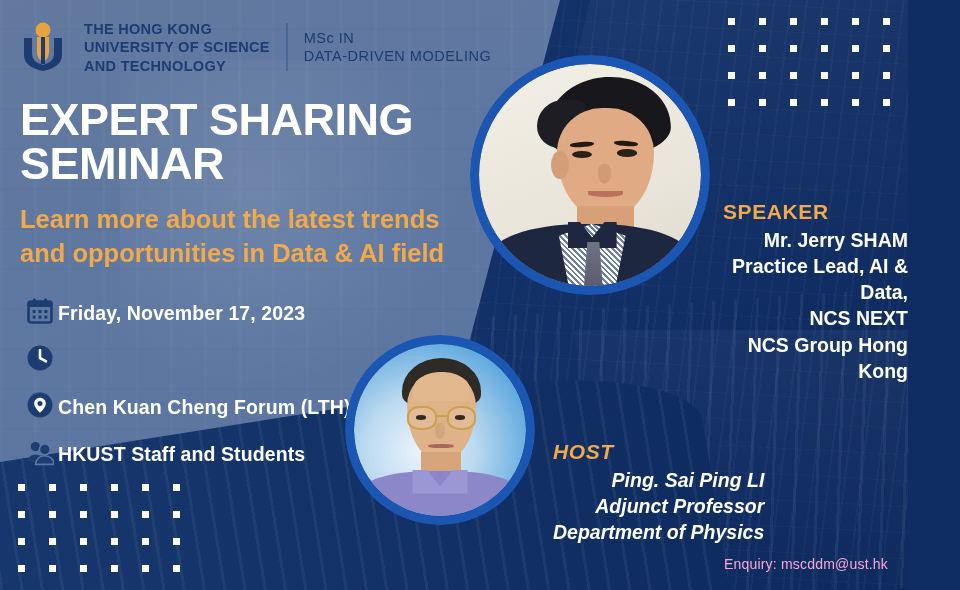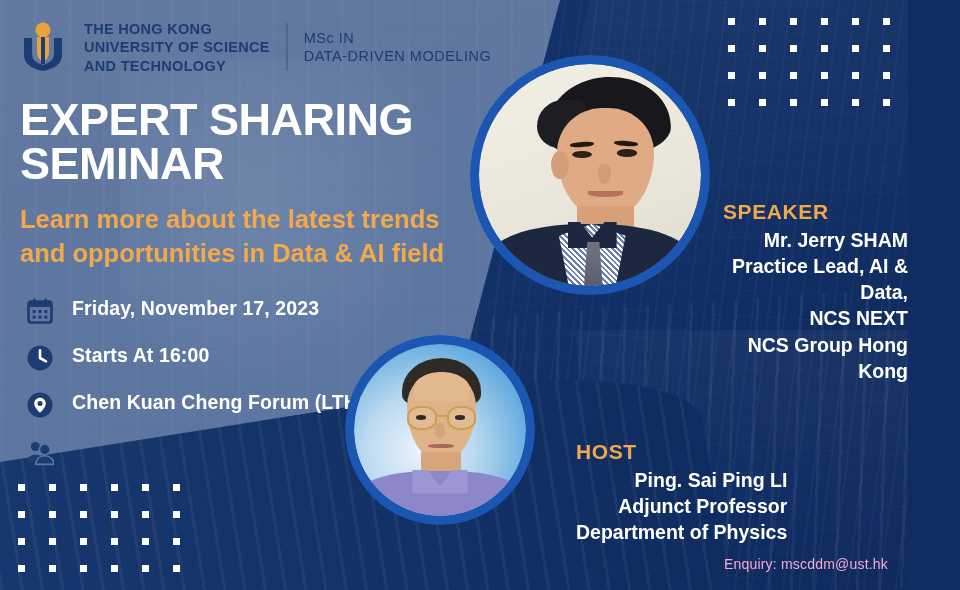--- a/index.html
+++ b/index.html
@@ -104,21 +104,21 @@
     line-height:.98; letter-spacing:-.5px; white-space:pre-line;
   }
   .subhead {
     position:absolute; left:20px; top:203px; width:500px;
     color:#f2a94a; font-size:25.5px; font-weight:700;
     line-height:1.33; white-space:pre-line;
   }
 
   
   .details { position:absolute; left:26px; top:297px; display:flex; flex-direction:column; gap:19px; }
-  .detail-row { display:flex; align-items:flex-start; gap:18px; }
+  .detail-row { display:flex; align-items:flex-end; gap:4px; }
   .detail-icon { width:28px; height:28px; flex:none; display:block; }
   .detail-text { color:#ffffff; font-size:19.5px; font-weight:700; letter-spacing:.1px; }
 
   
   .photo { position:absolute; border-radius:50%; overflow:hidden; }
   .photo .ring {
     position:absolute; inset:0; border-radius:50%;
     border:9px solid #1a56b2; box-sizing:border-box; z-index:3;
   }
   .photo .inner { position:absolute; inset:9px; border-radius:50%; overflow:hidden; z-index:2; }
@@ -175,21 +175,21 @@
   .ho-shirt { position:absolute; left:2%; top:74%; width:96%; height:32%; background:#8b87c8; border-radius:44% 44% 0 0; }
   .ho-collar { position:absolute; left:34%; top:73%; width:32%; height:14%; background:#9b97d4;
                clip-path:polygon(0 0,26% 0,50% 70%,74% 0,100% 0,100% 100%,0 100%); }
 
   
   .role-block { position:absolute;margin-top:28px; }
   .role-label { color:#f2a94a; font-size:21px; font-weight:700; letter-spacing:.6px; margin-bottom:3px; }
   .role-lines { color:#ffffff; font-size:19.5px; font-weight:700; line-height:1.34; white-space:pre-line;text-align:right; }
 
   .speaker-block { left:723px; top:172px; }
-  .host-block { left:576px; top:412px; }
+  .host-block { left:553px; top:412px;font-style:italic; }
 
   .enquiry {
     position:absolute; right:20px; bottom:18px;
     color:#f9a8d4; font-size:14px; font-weight:400; letter-spacing:.2px;
   }
 </style>
 </head>
 <body>
 
 <div class="poster">
@@ -302,21 +302,20 @@
       <span class="detail-text">Friday, November 17, 2023</span>
     </div>
 
     <div class="detail-row">
       <span class="detail-icon">
         <svg viewBox="0 0 28 28" width="28" height="28">
           <circle cx="14" cy="14" r="12.5" fill="#1d3c72"></circle>
           <path d="M14 6.2 L14 14 L20 17.4" fill="none" stroke="#ffffff" stroke-width="2.6" stroke-linecap="round" stroke-linejoin="round"></path>
         </svg>
       </span>
-      <span class="detail-text">Starts At 16:00</span>
     </div>
 
     <div class="detail-row">
       <span class="detail-icon">
         <svg viewBox="0 0 28 28" width="28" height="28">
           <circle cx="14" cy="14" r="12.5" fill="#1d3c72"></circle>
           <path d="M14 6.8 c-3.2 0-5.8 2.6-5.8 5.8 0 4.3 5.8 9.2 5.8 9.2 s5.8-4.9 5.8-9.2 c0-3.2-2.6-5.8-5.8-5.8 z" fill="#ffffff"></path>
           <circle cx="14" cy="12.6" r="2.5" fill="#1d3c72"></circle>
         </svg>
       </span>
@@ -325,20 +324,21 @@
 
     <div class="detail-row">
       <span class="detail-icon">
         <svg viewBox="0 0 28 28" width="28" height="28">
           <circle cx="9.4" cy="8.6" r="4.6" fill="#1d3c72"></circle>
           <path d="M1.6 24 c0-4.6 3.5-7.6 7.8-7.6 s7.8 3 7.8 7.6 z" fill="#1d3c72"></path>
           <circle cx="18.8" cy="11.4" r="5.4" fill="#1d3c72" stroke="#5d77a1" stroke-width="1.6"></circle>
           <path d="M9.6 26.4 c0-5 4.1-8.6 9.2-8.6 s9.2 3.6 9.2 8.6 z" fill="#1d3c72" stroke="#5d77a1" stroke-width="1.6"></path>
         </svg>
       </span>
+      <span class="detail-text">HKUST Staff and Students</span>
     </div>
   </div>
 
   <div class="photo photo-speaker">
     <div class="inner">
       <div class="sp-bg"></div>
       <div class="sp-hair"></div>
       <div class="sp-hair2"></div>
       <div class="sp-face"></div>
       <div class="sp-ear"></div>

